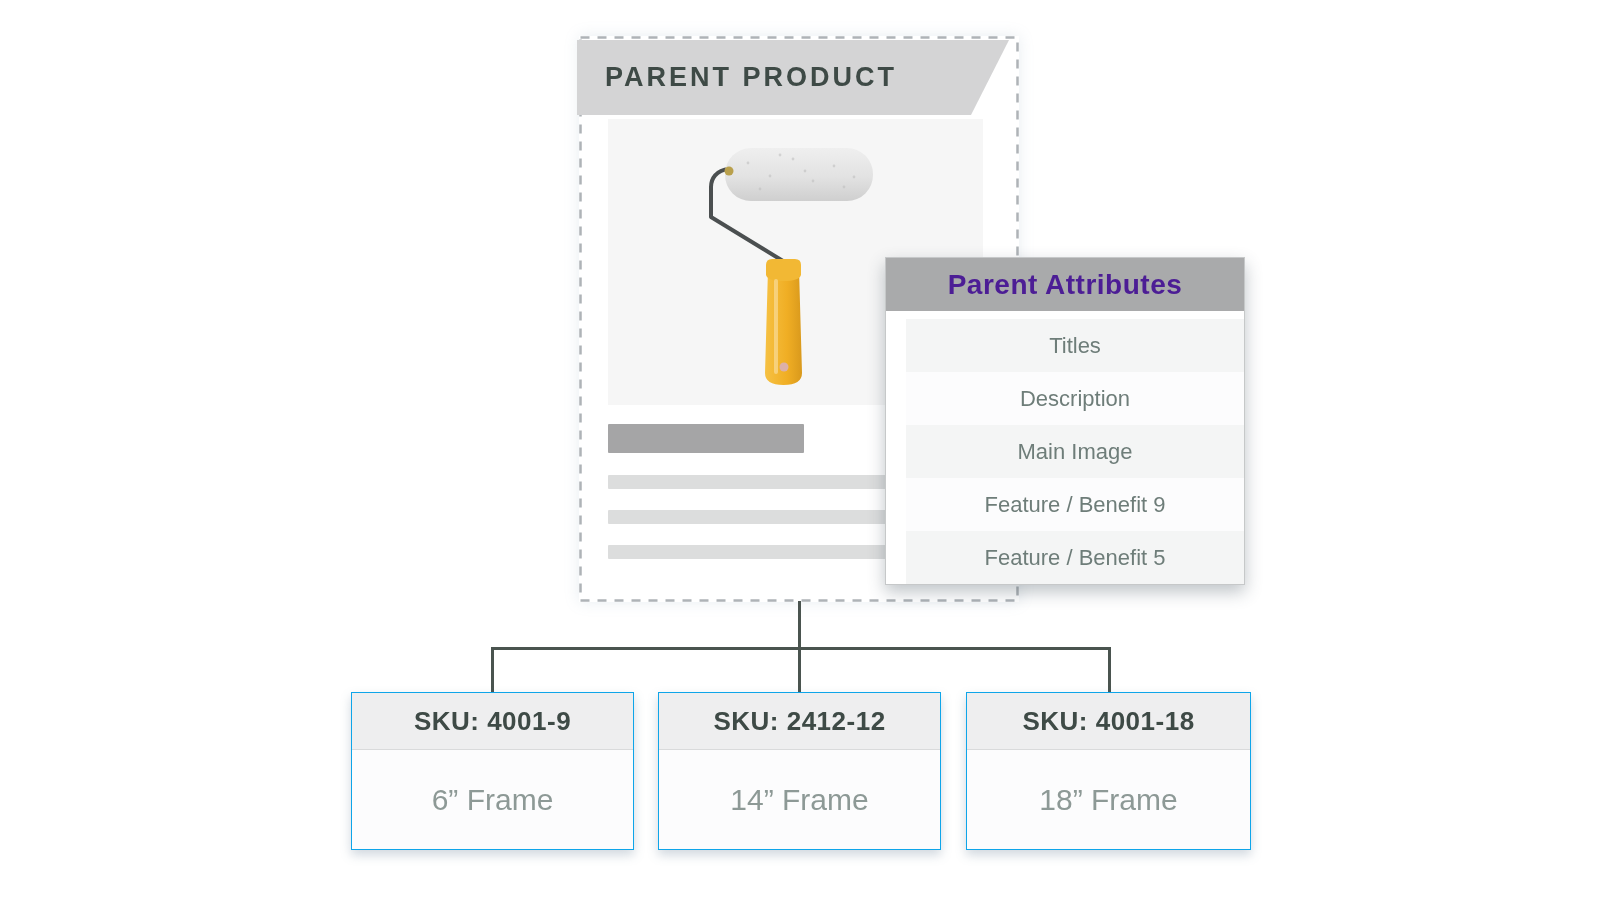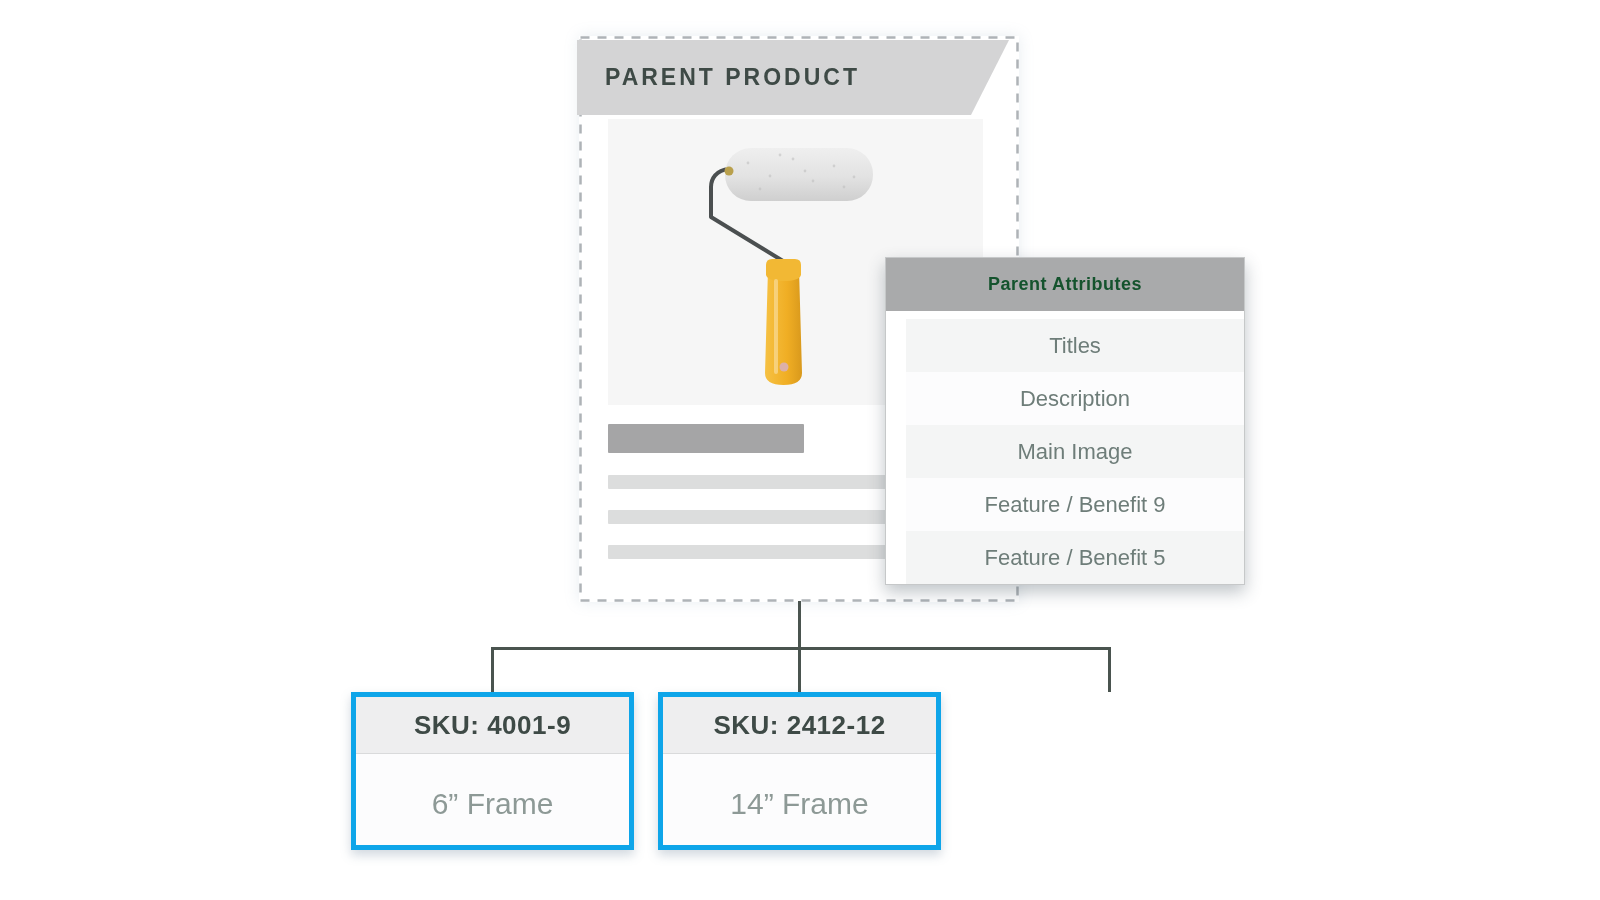--- a/index.html
+++ b/index.html
@@ -8,21 +8,21 @@
   .stage { position:relative; width:1600px; height:900px; background:#ffffff; }
 
   
   .parent-card { position:absolute; left:579px; top:36px; width:440px; height:566px;
                  background:#ffffff; box-shadow:0 0 14px rgba(130,155,175,.18); }
   .card-border { position:absolute; left:0; top:0; width:440px; height:566px; }
 
   .banner { position:absolute; left:-2px; top:4px; width:432px; height:75px;
             background:#d4d4d5; display:flex; align-items:center; padding-left:28px;
             clip-path:polygon(0 0, 100% 0, calc(100% - 38px) 100%, 0 100%); }
-  .banner-text { font-size:23px; font-weight:bold; letter-spacing:3px; color:#3e4a46; }
+  .banner-text { font-size:27px; font-weight:bold; letter-spacing:3px; color:#3e4a46; }
 
   .image-area { position:absolute; left:29px; top:83px; width:375px; height:286px;
                 background:#f6f6f6; }
 
   .bar { position:absolute; border-radius:1px; }
   .bar-dark  { left:29px; top:388px; width:196px; height:29px; background:#a5a5a6; }
   .bar-light { left:29px; width:296px; height:14px; background:#dcdddd; }
   .bl1 { top:439px; } .bl2 { top:474px; } .bl3 { top:509px; }
 
   
@@ -31,30 +31,30 @@
   .conn-h        { left:491px; top:647px; width:620px; height:3px; }
   .conn-v-left   { left:491px; top:647px; width:3px; height:45px; }
   .conn-v-right  { left:1108px; top:647px; width:3px; height:45px; }
 
   
   .attr-panel { position:absolute; left:885px; top:257px; width:360px;
                 background:#ffffff; border:1px solid #c6c8c9;
                 box-shadow:0 7px 16px rgba(55,70,85,.32); }
   .attr-header { height:53px; background:#a9aaab; display:flex; align-items:center;
                  justify-content:center; }
-  .attr-header-text { color:#14532d; font-weight:bold; font-size:18px; letter-spacing:.5px; }
+  .attr-header-text { color:#4c1d95; font-weight:bold; font-size:28px; letter-spacing:.5px; }
   .attr-rows { margin-top:8px;margin-left:20px; }
   .attr-row { height:53px; display:flex; align-items:center; justify-content:center;
               font-size:22px; color:#6e7d79; }
   .attr-row:nth-child(odd)  { background:#f4f5f5; }
   .attr-row:nth-child(even) { background:#fcfcfd; }
 
   
   .sku-box { position:absolute; top:692px; width:283px; height:158px;
-             border:5px solid #0ea5e9; background:#fcfcfd;
+             border:1px solid #0ea5e9; background:#fcfcfd;
              box-shadow:0 5px 10px rgba(90,115,140,.28); }
   .sku-1 { left:351px; } .sku-2 { left:658px; } .sku-3 { left:966px; width:285px; }
   .sku-header { height:57px; background:#eeeeef; border-bottom:1px solid #d9dadb;
                 display:flex; align-items:center; justify-content:center;
                 font-size:26px; font-weight:bold; color:#3e4a46; letter-spacing:.5px; }
   .sku-body { height:99px; display:flex; align-items:center; justify-content:center;
               font-size:30px; color:#8d9996; }
 </style>
 </head>
 <body>
@@ -135,14 +135,18 @@
   </aside>
 
   <div class="sku-box sku-1">
     <div class="sku-header">SKU: 4001-9</div>
     <div class="sku-body">6” Frame</div>
   </div>
   <div class="sku-box sku-2">
     <div class="sku-header">SKU: 2412-12</div>
     <div class="sku-body">14” Frame</div>
   </div>
+  <div class="sku-box sku-3">
+    <div class="sku-header">SKU: 4001-18</div>
+    <div class="sku-body">18” Frame</div>
+  </div>
 
 </div>
 
 </body></html>

